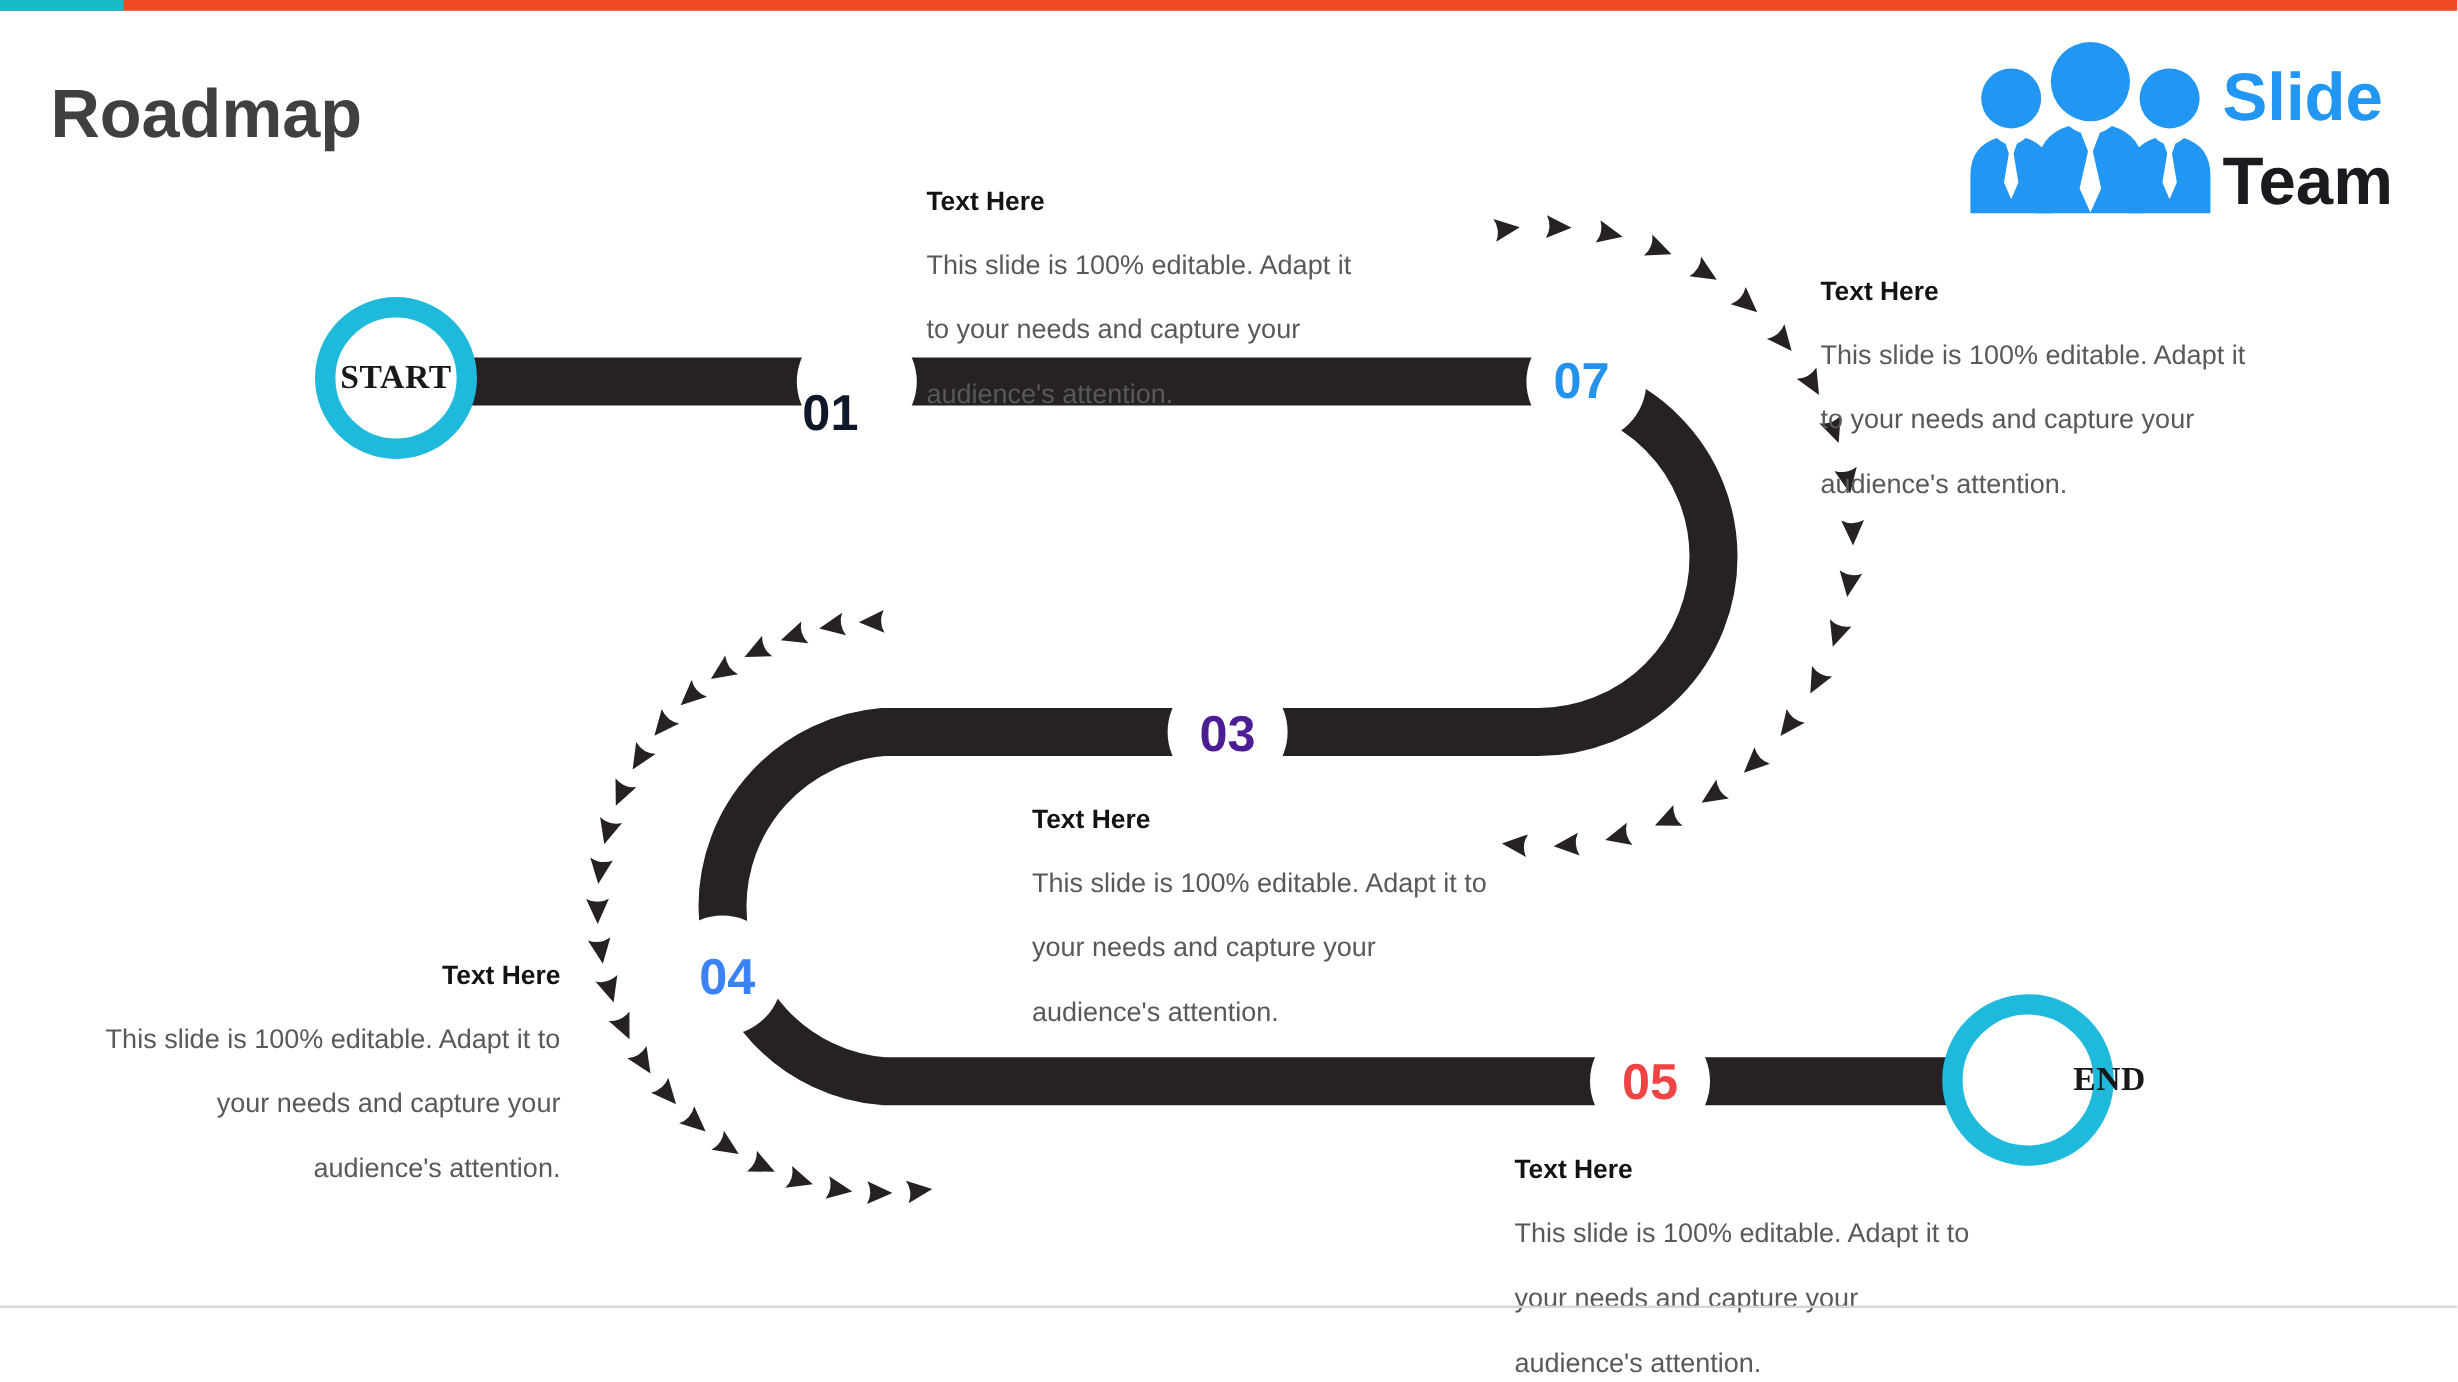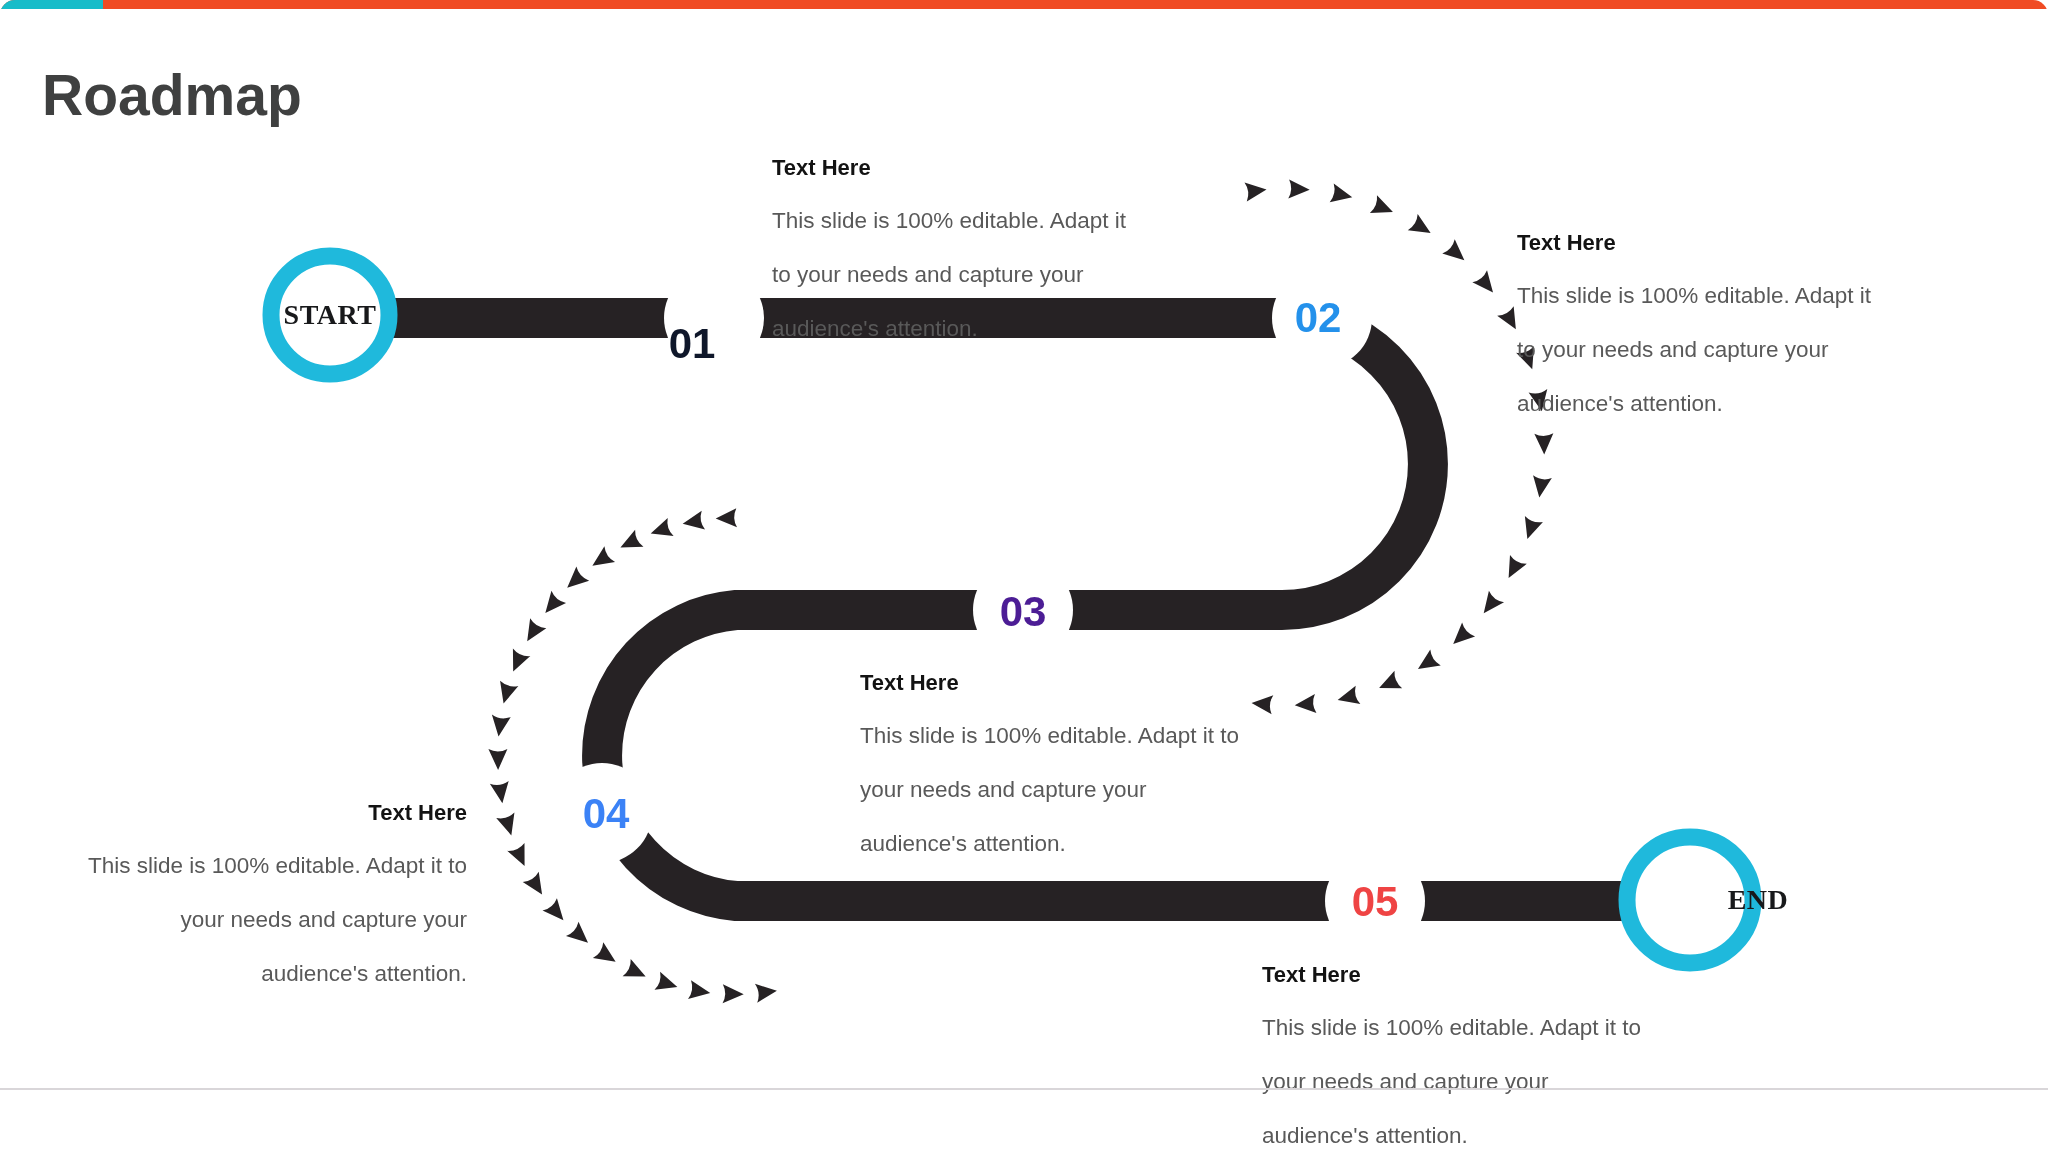--- a/index.html
+++ b/index.html
@@ -1,20 +1,19 @@
 <!DOCTYPE html>
 <html style="--bar-red: #F04B24; --bar-cyan: #17BCC9; --title: #3F4040; --body-text: #595959;"><head>
 <meta charset="utf-8">
 <style>
   html,body{margin:0;padding:0;background:#fff;}
   .slide{
     position:relative; width:2048px; height:1152px; overflow:hidden;
     background:#ffffff;
     font-family:"Liberation Sans","DejaVu Sans",sans-serif;
-    border-radius:15px;
   }
   
   .topbar{position:absolute;top:0;left:0;width:100%;height:9px;background:var(--bar-red,#F04B24);}
   .topbar-cyan{position:absolute;top:0;left:0;width:103px;height:9px;background:var(--bar-cyan,#17BCC9);}
   
   .title{
     position:absolute; left:42px; top:24px;
     font-size:57px; font-weight:bold; color:var(--title,#3F4040); letter-spacing:0px;
   }
   
@@ -47,20 +46,43 @@
 <body>
 
 <div class="slide">
 
   <div class="topbar">
     <div class="topbar-cyan"></div>
   </div>
 
   <h1 class="title">Roadmap</h1>
 
+  <div class="logo">
+    <svg width="420" height="152" viewBox="0 0 420 152">
+      <g fill="#2196F3">
+
+        <circle cx="64" cy="56" r="25"></circle>
+        <path d="M30 152 L30 120 Q30 96 52 89 Q64 100 76 89 Q98 96 98 120 L98 152 Z"></path>
+
+        <circle cx="196" cy="56" r="25"></circle>
+        <path d="M162 152 L162 120 Q162 96 184 89 Q196 100 208 89 Q230 96 230 120 L230 152 Z"></path>
+
+        <g fill="#ffffff">
+          <polygon points="58,90 70,90 66,102 70,126 64,140 58,126 62,102"></polygon>
+          <polygon points="190,90 202,90 198,102 202,126 196,140 190,126 194,102"></polygon>
+        </g>
+
+        <circle cx="130" cy="42" r="33"></circle>
+        <path d="M86 152 L86 114 Q86 87 112 79 Q130 93 148 79 Q174 87 174 114 L174 152 Z"></path>
+        <polygon fill="#ffffff" points="121,82 139,82 132,100 139,131 130,151 121,131 128,100"></polygon>
+      </g>
+      <text x="240" y="74" font-size="56" font-weight="bold" fill="#2196F3">Slide</text>
+      <text x="240" y="144" font-size="56" font-weight="bold" fill="#1A1B1E">Team</text>
+    </svg>
+  </div>
 
   <svg class="road-svg" viewBox="0 0 2048 1152">
 
     <path id="road-path" d="M330 318 H1282 A146 146 0 0 1 1282 610 H736 A146 146 0 0 0 736 901 H1690" fill="none" stroke="#262224" stroke-width="40"></path>
 
     <g id="gaps" fill="#ffffff">
       <circle cx="714" cy="318" r="50"></circle>
       <circle cx="1322" cy="318" r="50"></circle>
       <circle cx="1023" cy="610" r="50"></circle>
       <circle cx="602" cy="813" r="50"></circle>
@@ -118,21 +140,21 @@
       </g>
 
     <circle id="ring-start" cx="330" cy="315" r="59" fill="#ffffff" stroke="#1FB9DC" stroke-width="17"></circle>
     <circle id="ring-end" cx="1690" cy="900" r="63" fill="#ffffff" stroke="#1FB9DC" stroke-width="17"></circle>
   </svg>
 
   <span class="endpoint-label" style="left:330px; top:315px;">START</span>
   <span class="endpoint-label" style="left:1758px; top:900px;">END</span>
 
   <span class="milestone" style="left: 692px; top: 318px; color: #0f172a; margin-top: 26px;">01</span>
-  <span class="milestone" style="left: 1318px; top: 318px; color: rgb(36, 145, 235);">02</span>
+  <span class="milestone" style="left: 1318px; top: 318px; color: rgb(36, 145, 235);">07</span>
   <span class="milestone" style="left: 1023px; top: 612px; color: #4c1d95;">03</span>
   <span class="milestone" style="left: 606px; top: 814px; color: #3b82f6;">04</span>
   <span class="milestone" style="left: 1375px; top: 902px; color: #ef4444;">05</span>
 
   <div class="tb" style="left:772px; top:156px;">
     <div class="tb-heading">Text Here</div>
     <div class="tb-line">This slide is 100% editable. Adapt it</div>
     <div class="tb-line">to your needs and capture your</div>
     <div class="tb-line">audience's attention.</div>
   </div>

